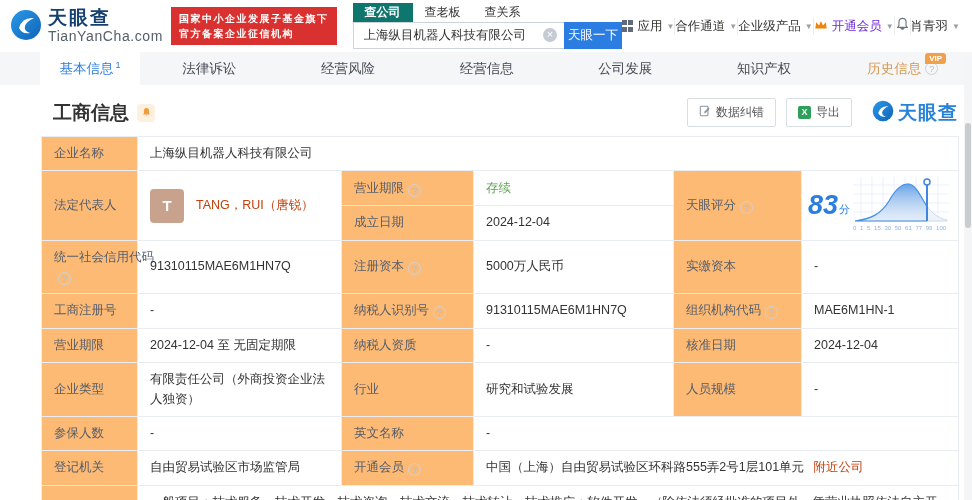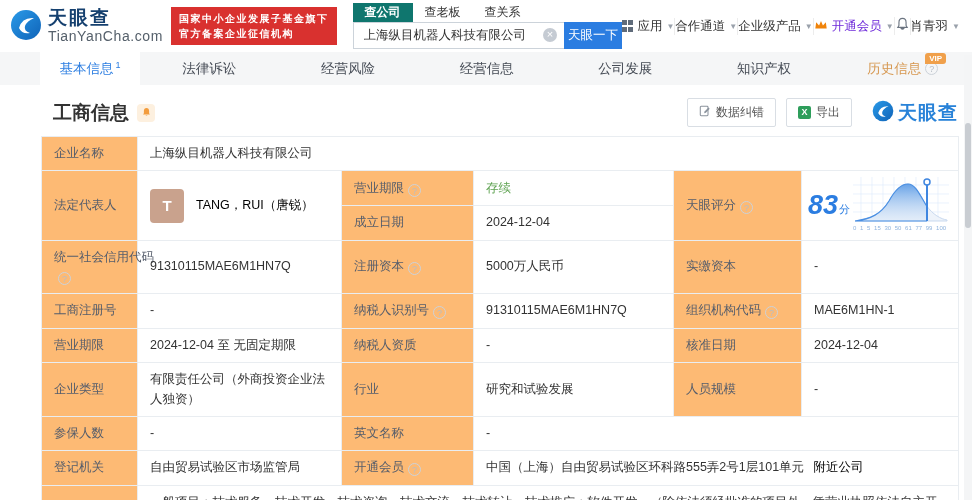--- a/index.html
+++ b/index.html
@@ -68,21 +68,21 @@
   .tbl-wrap { padding:0 14px 8px 41px; }
   table { border-collapse:collapse; table-layout:fixed; width:917px; }
   col.c1{width:96px} col.c2{width:204px} col.c3{width:132px} col.c4{width:200px} col.c5{width:128px} col.c6{width:157px}
   td { border:1px solid #e9edf1; padding:7px 12px; font-size:12.5px; line-height:1.55;
     vertical-align:middle; word-break:break-all; }
   td.lbl { background:#fdba74; color:#555d6b; word-break:keep-all; }
   .q { display:inline-block; width:13px; height:13px; border:1px solid #ccd2d9; border-radius:50%;
     color:#b6bdc6; font-size:9px; line-height:12px; text-align:center; margin-left:4px;
     vertical-align:-2px; cursor:pointer; }
   .q::after { content:"?"; }
-  a.lnk { color:#000000; text-decoration:none; cursor:pointer; }
+  a.lnk { color:#c2410c; text-decoration:none; cursor:pointer; }
   .green { color:#5fa352; }
   .legal-cell { display:flex; align-items:center; gap:12px; }
   .avatar { width:34px; height:34px; border-radius:4px; background:#c9a28d; color:#fff;
     font-size:15px; font-weight:bold; display:flex; align-items:center; justify-content:center; cursor:pointer; }
   .score-cell { display:flex; align-items:center; gap:1px; padding:2px 0; }
   .score-num { font-size:27px; font-weight:bold; font-style:italic; color:#2b7de1; line-height:1; }
   .score-unit { font-size:11px; color:#2b7de1; margin:8px 2px 0 0; }
   .score-chart { display:flex; flex-direction:column; }
   .ticks { font-size:6px; color:#8fb3dd; word-spacing:2px; white-space:nowrap; margin-top:-1px; }
 

